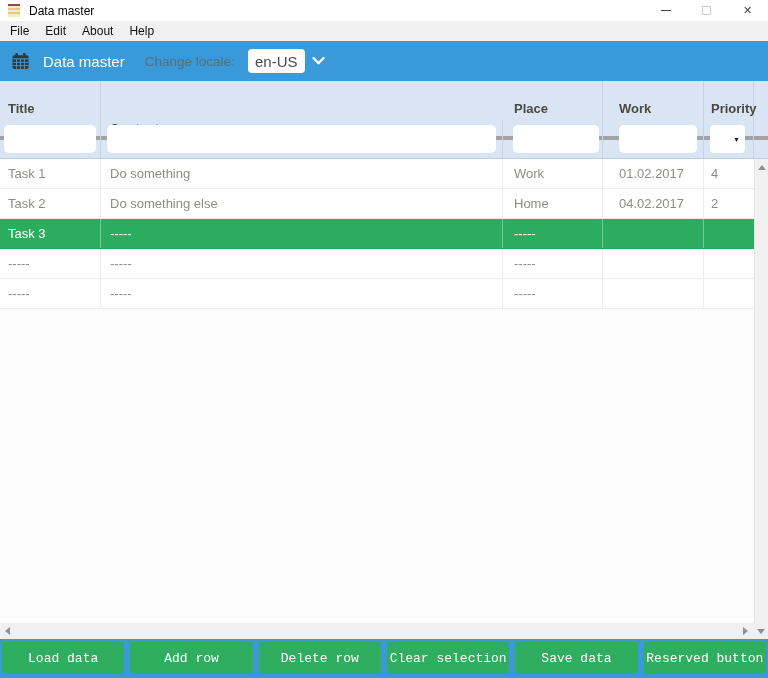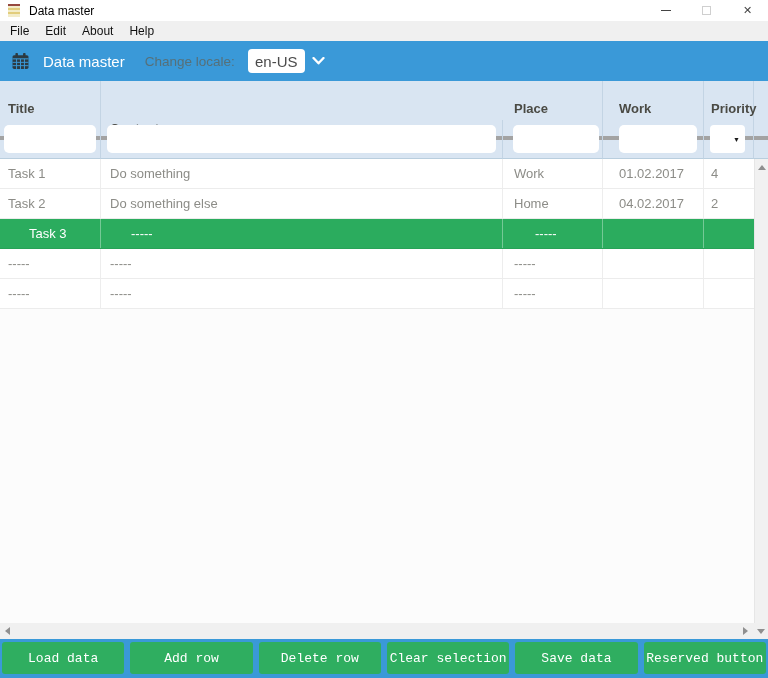--- a/index.html
+++ b/index.html
@@ -70,21 +70,21 @@
   .tbody { width: 754px; }
   .trow { display: grid; grid-template-columns: 101px 402px 100px 101px 50px; height: 30px;
     background: #fff; border-bottom: 1px solid #ececec; cursor: default; }
   .tcell { font-size: 13px; color: #8c8c87; display: flex; align-items: center; border-right: 1px solid #ededed; overflow: hidden; white-space: nowrap; }
   .tcell:nth-child(1) { padding-left: 8px; }
   .tcell:nth-child(2) { padding-left: 9px; }
   .tcell:nth-child(3) { padding-left: 11px; }
   .tcell:nth-child(4) { padding-left: 16px; }
   .tcell:nth-child(5) { padding-left: 7px; border-right: none; }
   .trow.selected { background: #2bac5e; border-bottom: 1px solid #27a257; }
-  .trow.selected .tcell { color: #fff; border-right-color: rgba(255,255,255,0.35); margin-left: 21px; }
+  .trow.selected .tcell { color: #fff; border-right-color: rgba(255,255,255,0.35); }
 
   
   .vscroll { position: absolute; top: 78px; right: 0; width: 14px; bottom: 0; background: #f1f1f1;
     border-left: 1px solid #e6e6e6; display: flex; justify-content: center; }
   .vscroll .tri-up { margin-top: 6px; }
   .hscrollband { height: 16px; display: flex; flex: 0 0 auto; background: #f0f0f0; }
   .htrack { width: 753px; display: flex; align-items: center; justify-content: space-between; padding: 0 5px; }
   .hcorner { width: 15px; display: flex; align-items: center; justify-content: center; background: #f0f0f0; }
   .tri-up    { width:0; height:0; border-left:4px solid transparent; border-right:4px solid transparent; border-bottom:5px solid #8f8f8f; }
   .tri-down  { width:0; height:0; border-left:4px solid transparent; border-right:4px solid transparent; border-top:5px solid #8f8f8f; }

